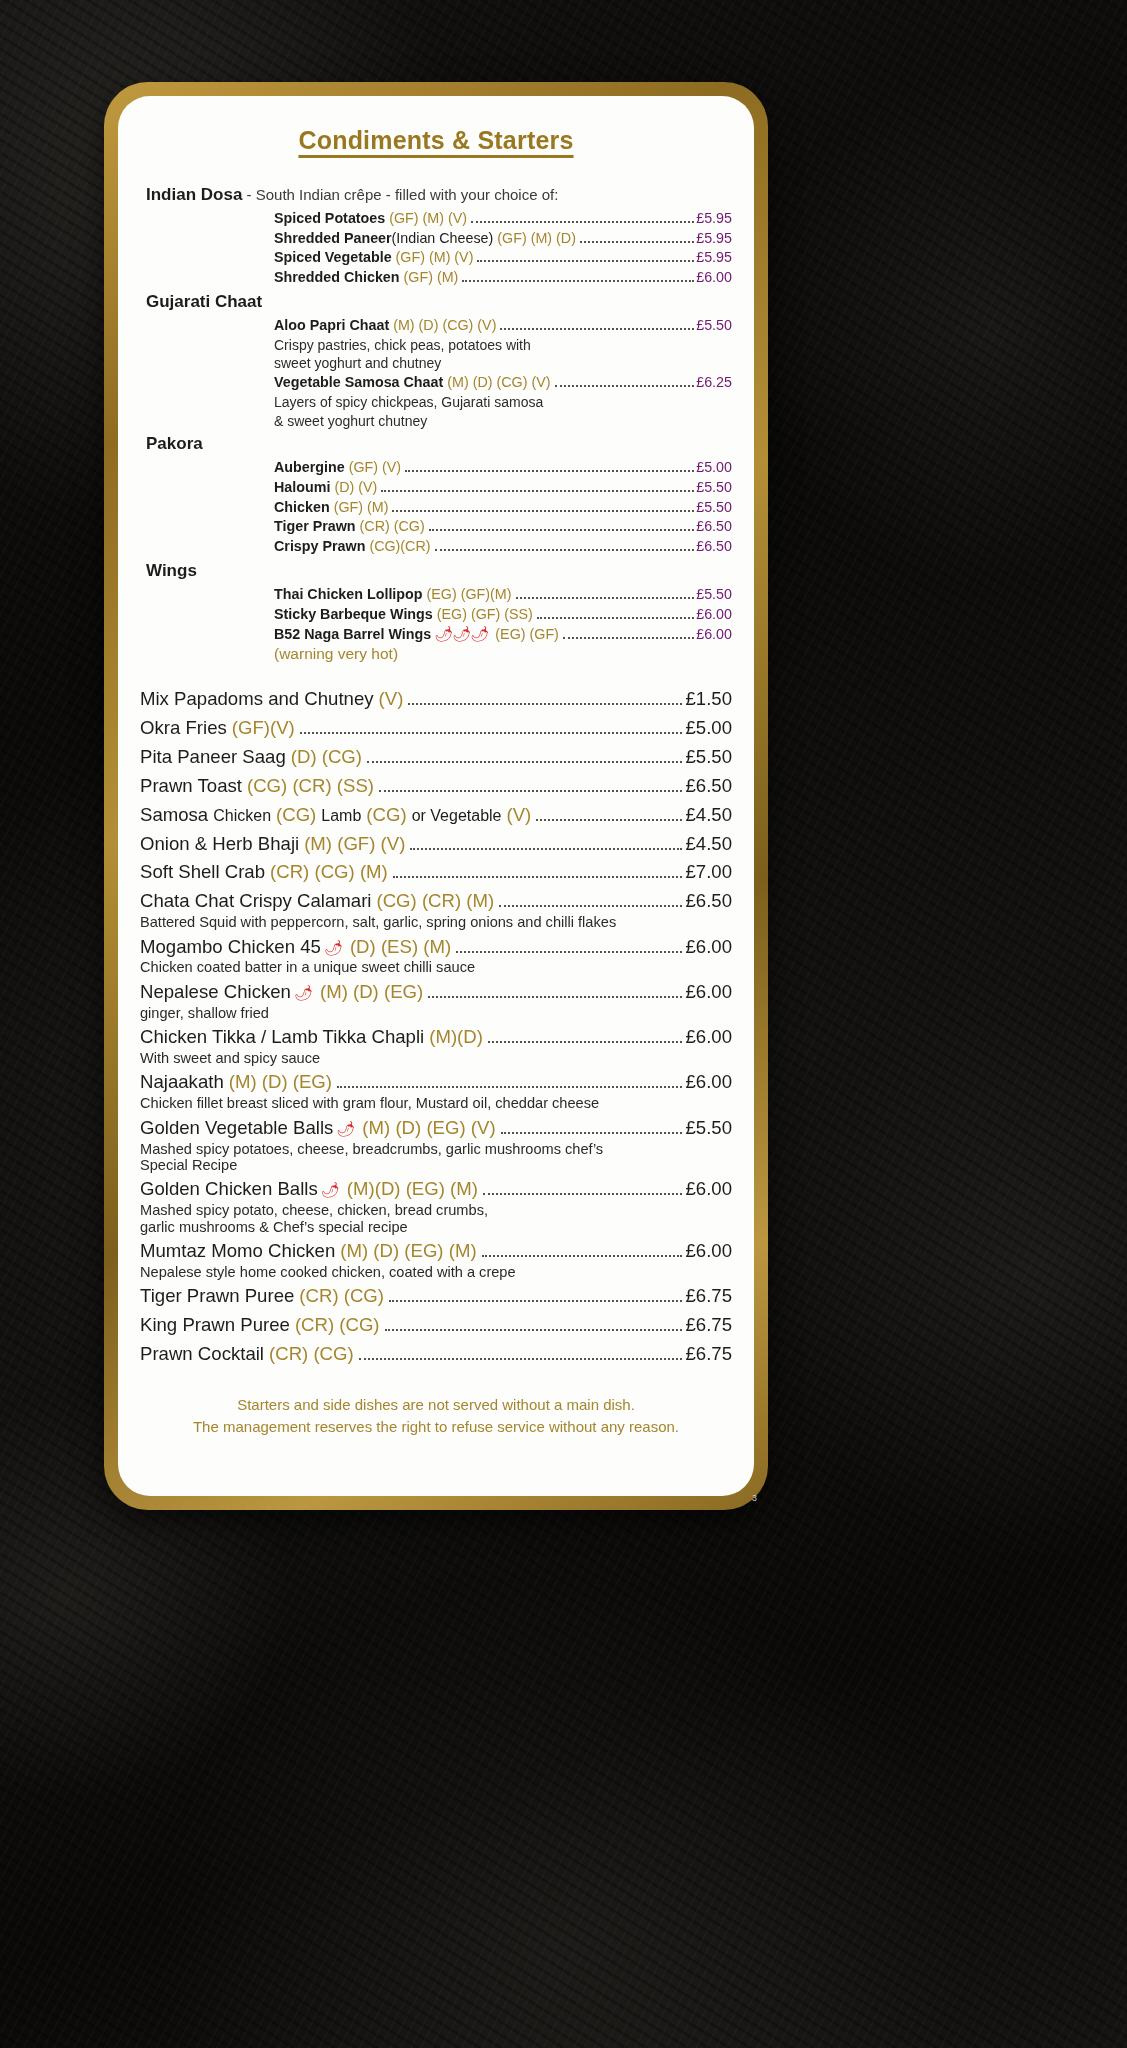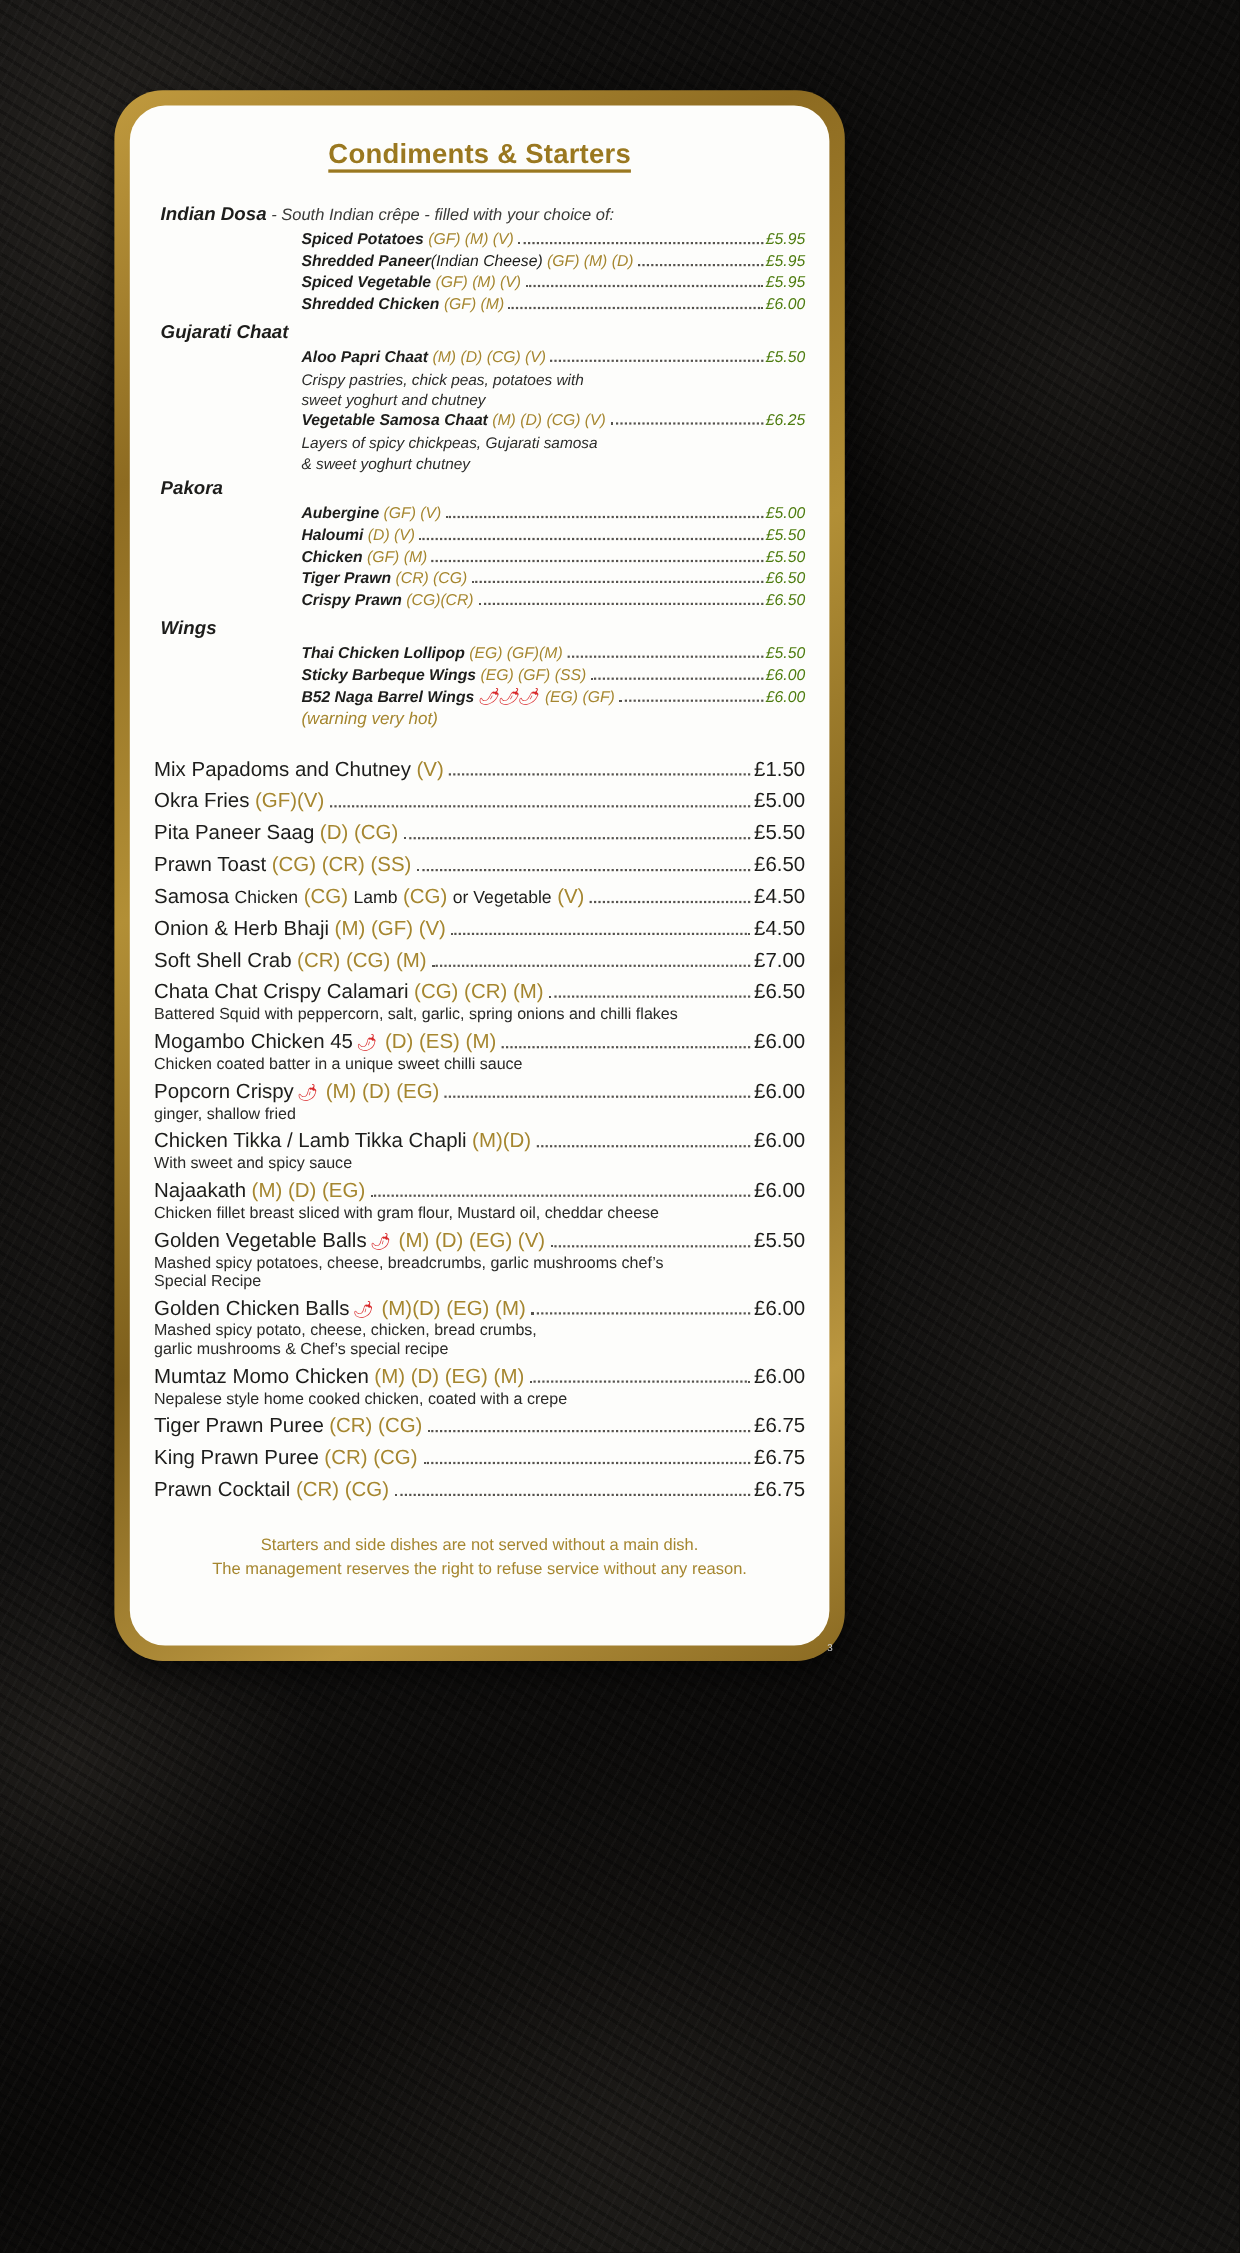--- a/index.html
+++ b/index.html
@@ -53,21 +53,21 @@
     font-weight:bold;
     color:#9a7820;
     letter-spacing:.2px;
     text-decoration:underline;
     text-underline-offset:6px;
     text-decoration-thickness:2.5px;
     margin:4px 0 30px 0;
   }
 
   
-  .group{margin-bottom:4px;font-style:italic;}
+  .group{margin-bottom:4px;}
   .group-head{
     font-size:17px;font-weight:bold;color:#1d1d1b;
     margin:0 0 4px 6px;
   }
   .group-head .lead-desc{font-weight:400;color:#3b3b39;font-size:15px;}
 
   .sub-list{margin:0 0 0 134px;}
   .sub-row{
     display:flex;align-items:baseline;
     font-size:14.3px;color:#1d1d1b;line-height:1.38;
@@ -75,21 +75,21 @@
   }
   .sub-row .nm{font-weight:bold;}
   .sub-row .tags{color:#a5862f;font-weight:500;padding-left:4px;}
   .sub-row .leader{
     flex:1 1 auto;
     border-bottom:2.2px dotted #55524d;
     margin:0 2px 4px 4px;
     min-width:8px;
     height:1px;
   }
-  .sub-row .price{font-weight:500;color:#4d7c0f;}
+  .sub-row .price{font-weight:500;color:#701a75;}
   .sub-desc{
     font-size:14px;color:#2c2c2a;line-height:1.34;
   }
 
   
   .items{margin-top:22px;}
   .item{margin-bottom:1px;}
   .item-row{
     display:flex;align-items:baseline;
     font-size:18.6px;color:#1d1d1b;line-height:1.5;
@@ -320,21 +320,21 @@
             <span class="nm">Mogambo Chicken 45</span>
             <span class="chilli">🌶</span>
             <span class="tags">(D) (ES) (M)</span>
             <span class="leader"></span>
             <span class="price">£6.00</span>
           </div>
           <div class="item-desc">Chicken coated batter in a unique sweet chilli sauce</div>
         </div>
         <div class="item">
           <div class="item-row">
-            <span class="nm">Popcorn Crispy</span>
+            <span class="nm">Nepalese Chicken</span>
             <span class="chilli">🌶</span>
             <span class="tags">(M) (D) (EG)</span>
             <span class="leader"></span>
             <span class="price">£6.00</span>
           </div>
           <div class="item-desc">ginger, shallow fried</div>
         </div>
         <div class="item">
           <div class="item-row">
             <span class="nm">Chicken Tikka / Lamb Tikka Chapli</span>

